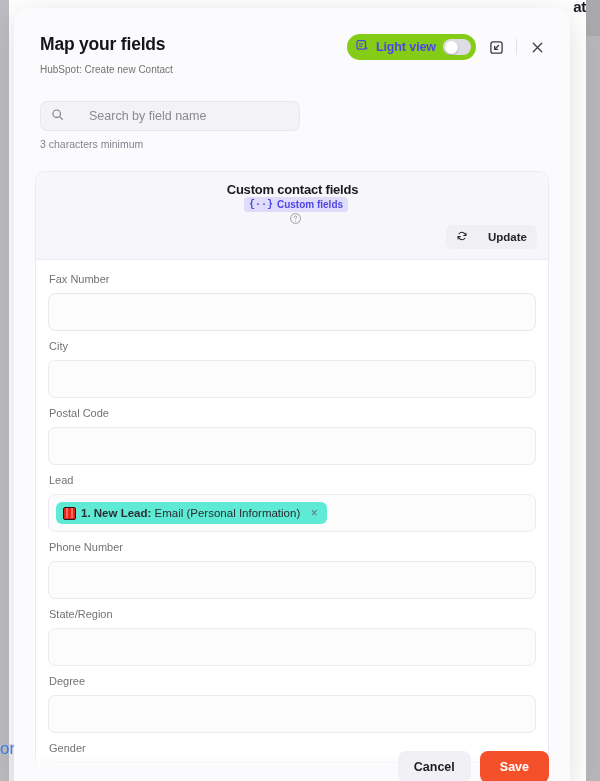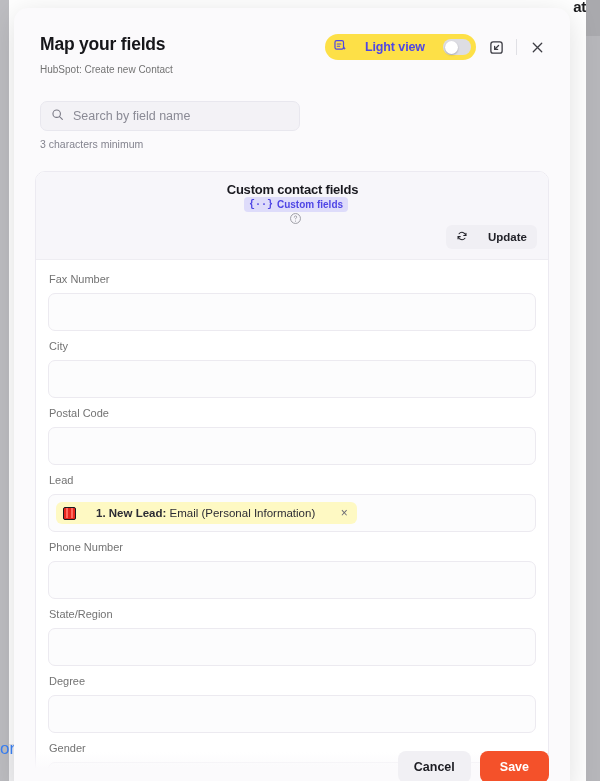--- a/index.html
+++ b/index.html
@@ -63,22 +63,22 @@
   .modal-subtitle {
     margin-top: 9px;
     font-size: 10px; color: #737373;
   }
 
   .header-controls {
     position: absolute; right: 22px; top: 26px;
     display: flex; align-items: center; gap: 9px;
   }
   .light-view {
-    display: flex; align-items: center; gap: 18px;
-    background: #fde047; border-radius: 16px;
+    display: flex; align-items: center; gap: 7px;
+    background: #84cc16; border-radius: 16px;
     padding: 4px 5px 4px 9px;
   }
   .light-view-label {
     font-size: 12.5px; font-weight: bold; color: #4f46e5;
     letter-spacing: -0.1px;
   }
   .lv-icon { display: block; }
   .toggle {
     width: 28px; height: 16px; border-radius: 9px;
     background: #ddddE3; position: relative; flex: none;
@@ -94,21 +94,21 @@
     color: #3d3d44;
   }
   .divider-v { width: 1px; height: 16px; background: #e0e0e5; }
 
   
   .search-wrap { padding: 26px 26px 0 26px; }
   .search-box {
     width: 260px; height: 30px;
     background: #f3f2f6; border: 1px solid #e8e7ee;
     border-radius: 7px;
-    display: flex; align-items: center; gap: 9px;
+    display: flex; align-items: center; gap: 25px;
     padding: 0 10px;
   }
   .search-input {
     border: none; outline: none; background: transparent;
     font-family: "Liberation Sans", sans-serif;
     font-size: 12.5px; color: #40404a; width: 100%;
   }
   .search-input::placeholder { color: #8a8a95; }
   .search-hint {
     margin-top: 7px; font-size: 10.5px; color: #83838e;
@@ -164,22 +164,22 @@
   }
   .field-input {
     height: 38px;
     background: #fcfcfd;
     border: 1px solid #eceaf0;
     border-radius: 7px;
     display: flex; align-items: center;
     padding: 0 7px;
   }
   .chip {
-    display: inline-flex; align-items: center; gap: 20px;
-    background: #fef9c3; border-radius: 6px;
+    display: inline-flex; align-items: center; gap: 5px;
+    background: #5eead4; border-radius: 6px;
     padding: 4px 7px;
     max-width: 100%;
   }
   .chip-app-icon {
     width: 13px; height: 13px; flex: none;
     border-radius: 2px;
     background: #e8271c;
     border: 1.5px solid #1b1b1f;
     position: relative; overflow: hidden;
   }

